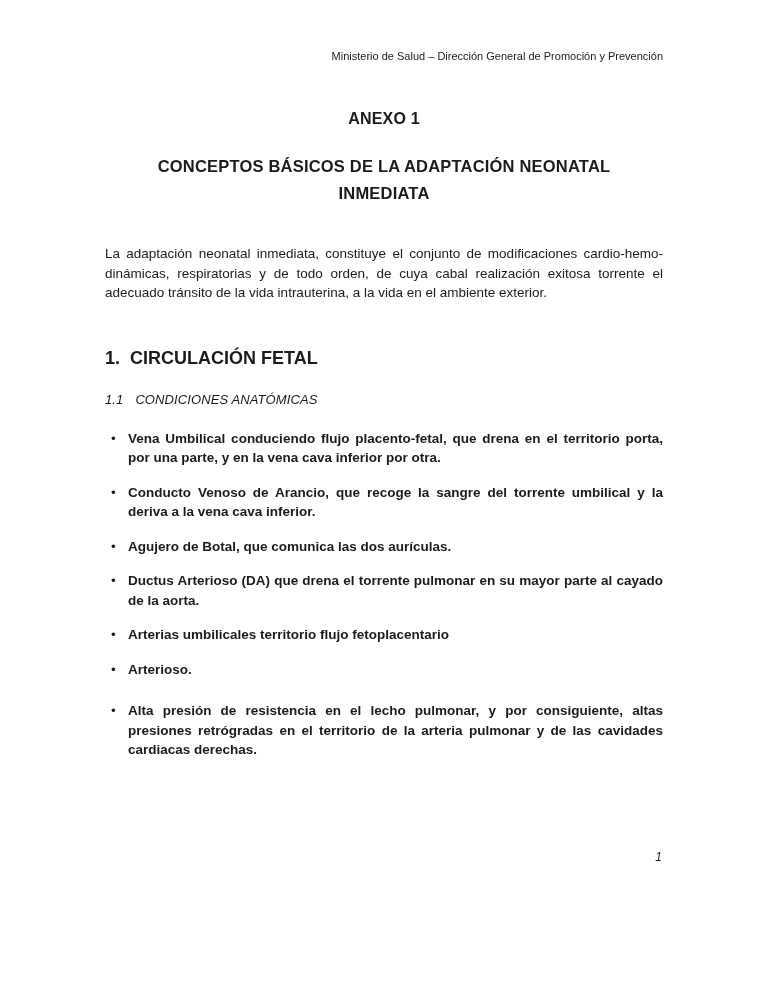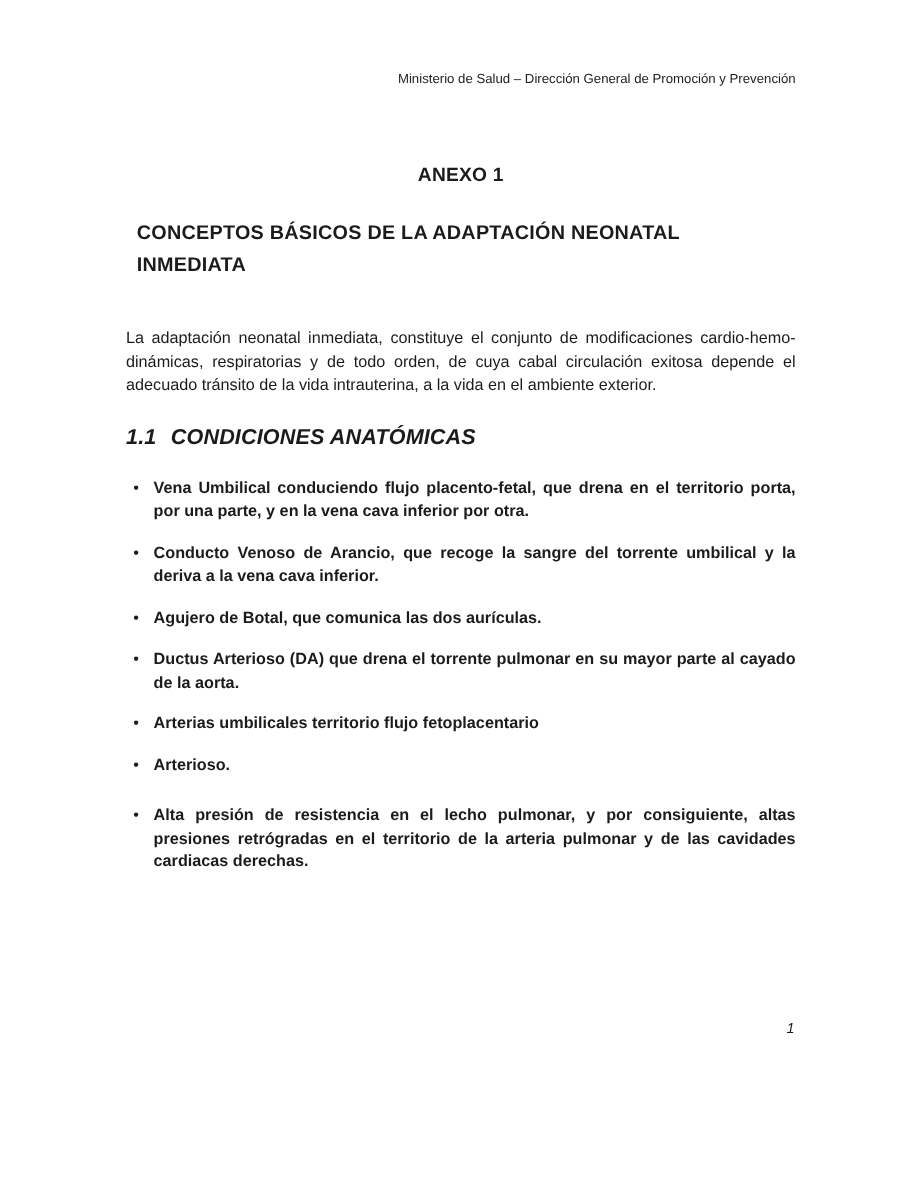--- a/index.html
+++ b/index.html
@@ -4,38 +4,38 @@
 <style>
   * { margin: 0; padding: 0; box-sizing: border-box; }
   html, body { background: #ffffff; }
   body {
     width: 768px; height: 994px; position: relative;
     font-family: "Liberation Sans", "DejaVu Sans", sans-serif;
     color: #1b1b1b;
     -webkit-font-smoothing: antialiased;
   }
   .page { width: 768px; height: 994px; position: relative; background: #ffffff; overflow: hidden; }
-  .content { padding: 12px 105px; }
+  .content { padding: 2px 105px; }
 
   .header { padding-top: 48px; text-align: right; font-size: 11px; color: #222; }
 
-  .annex-title { margin-top: 66px; text-align: center; font-size: 16px; font-weight: bold; letter-spacing: 0.2px; }
+  .annex-title { margin-top: 48px; text-align: center; font-size: 16px; font-weight: bold; letter-spacing: 0.2px; }
   .main-title {
-    margin: 25px auto 0 auto; max-width: 540px; 
+    margin: 25px auto 0 auto; max-width: 540px; text-align: center;
     font-size: 16.5px; font-weight: bold; line-height: 27px; letter-spacing: 0.2px;
   }
 
   .intro { margin-top: 37px; font-size: 13.5px; line-height: 19.5px; text-align: justify; }
 
   .section-heading { margin-top: 45px; font-size: 18px; font-weight: bold; }
   .section-num { display: inline-block; margin-right: 10px; }
 
   .lead { margin-top: 27px; font-size: 13.5px; line-height: 19.5px; }
 
-  .subheading { font-size: 18px; font-weight: bold; font-style: italic; letter-spacing: 0.1px; }
+  .subheading { font-size: 13px; font-weight: normal; font-style: italic; letter-spacing: 0.1px; }
   .subheading.first { margin-top: 23px; }
   .subheading.second { margin-top: 16px; }
   .sub-num { display: inline-block; margin-right: 12px; }
 
   ul.bullets { list-style: none; margin-top: 22px; padding-left: 6px; }
   .bullet-item { display: flex; margin-bottom: 15px; font-size: 13.5px; line-height: 19.5px; }
   .marker { flex: none; width: 17px; }
   .btext { flex: 1; text-align: justify; font-weight: bold; }
 
   .pagenum { position: absolute; top: 850px; right: 106px; font-size: 12px; font-style: italic; }
@@ -48,22 +48,25 @@
   <div class="content">
 
     <div class="header">
       <span>Ministerio de Salud – Dirección General de Promoción y Prevención</span>
     </div>
 
     <div class="annex-title">ANEXO 1</div>
 
     <div class="main-title">CONCEPTOS BÁSICOS DE LA ADAPTACIÓN NEONATAL INMEDIATA</div>
 
-    <p class="intro">La adaptación neonatal inmediata, constituye el conjunto de modificaciones cardio-hemo-dinámicas, respiratorias y de todo orden, de cuya cabal circulación exitosa depende el adecuado tránsito de la vida intrauterina, a la vida en el ambiente exterior.</p>
+    <p class="intro">La adaptación neonatal inmediata, constituye el conjunto de modificaciones cardio-hemo-dinámicas, respiratorias y de todo orden, de cuya cabal realización exitosa torrente el adecuado tránsito de la vida intrauterina, a la vida en el ambiente exterior.</p>
 
+    <div class="section-heading">
+      <span class="section-num">1.</span><span>CIRCULACIÓN FETAL</span>
+    </div>
 
 
     <div class="subheading first">
       <span class="sub-num">1.1</span><span>CONDICIONES ANATÓMICAS</span>
     </div>
 
     <ul class="bullets">
 
         <li class="bullet-item">
           <span class="marker">•</span>

